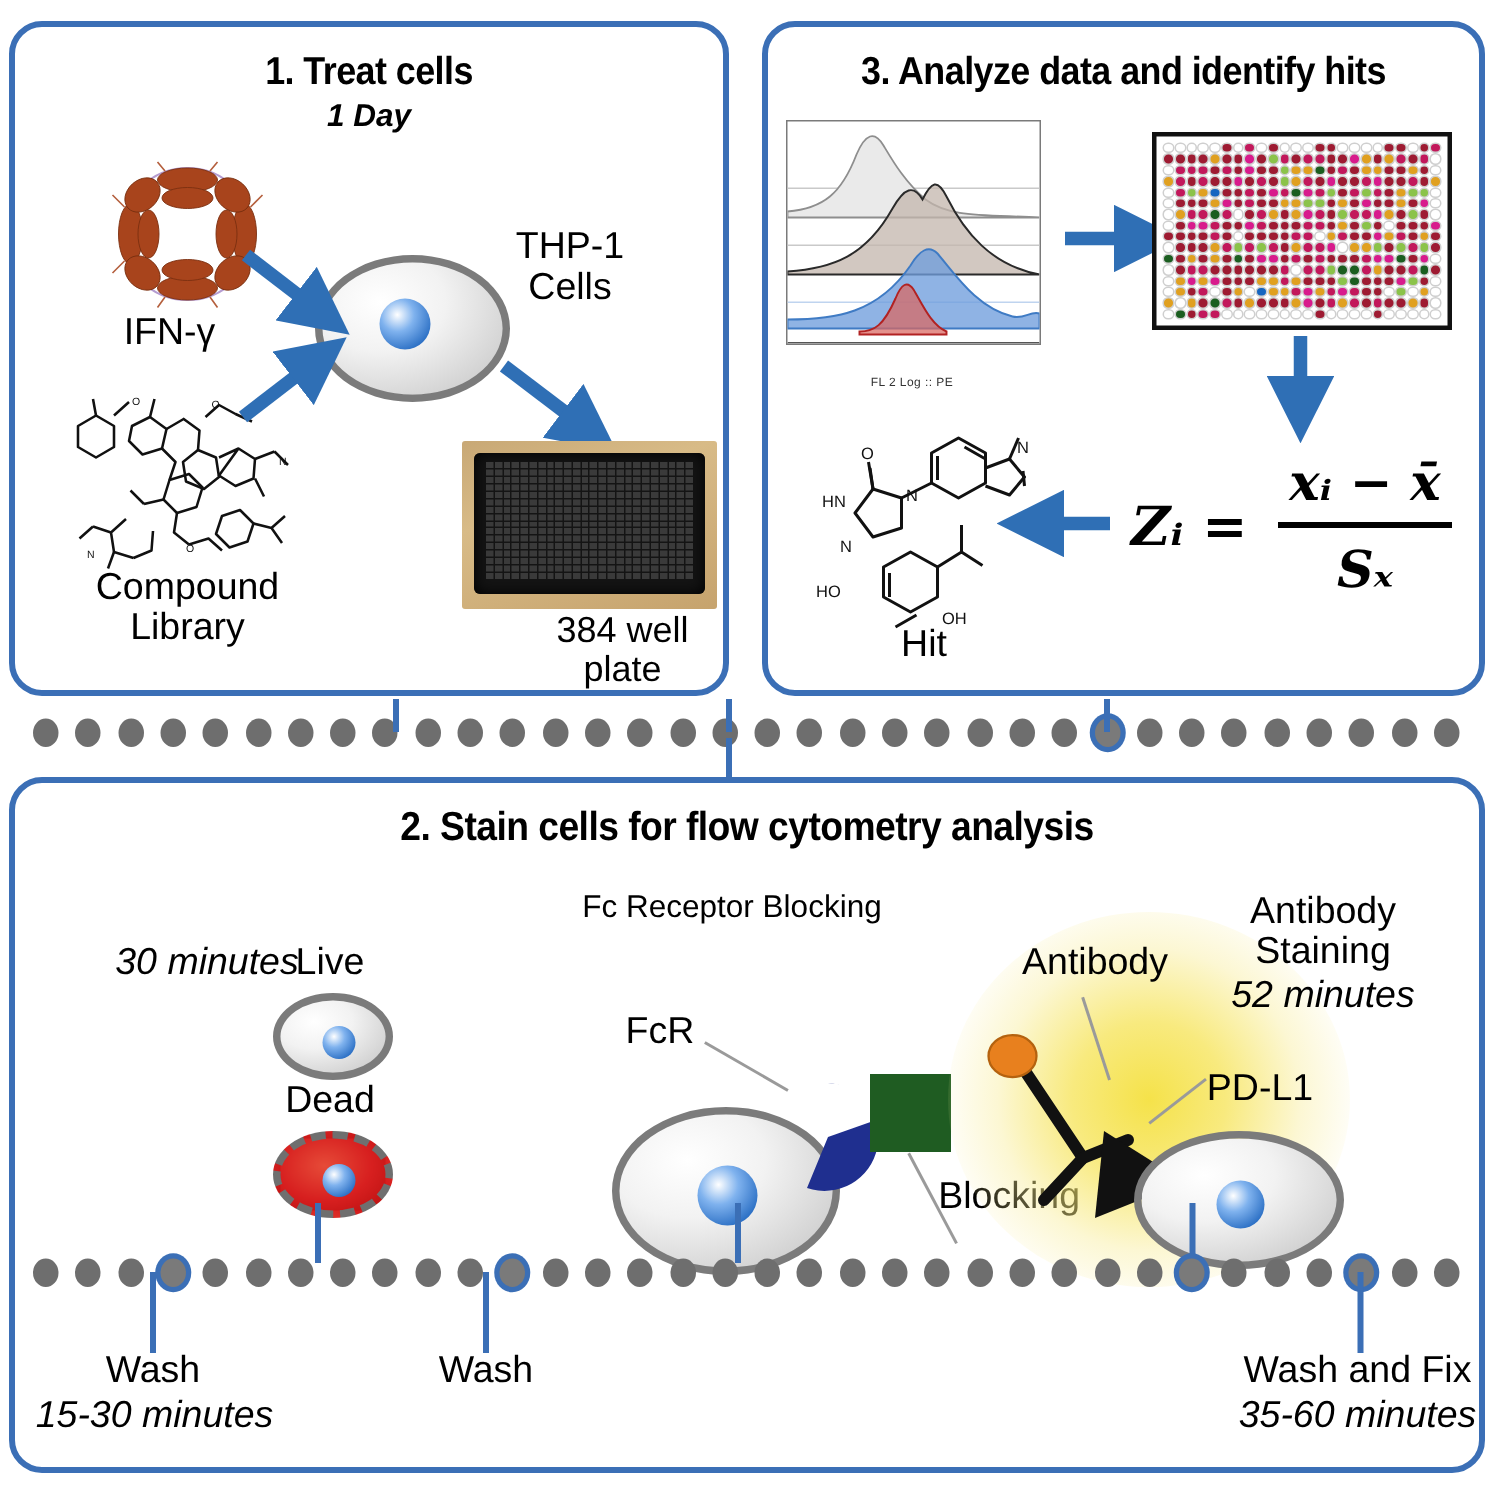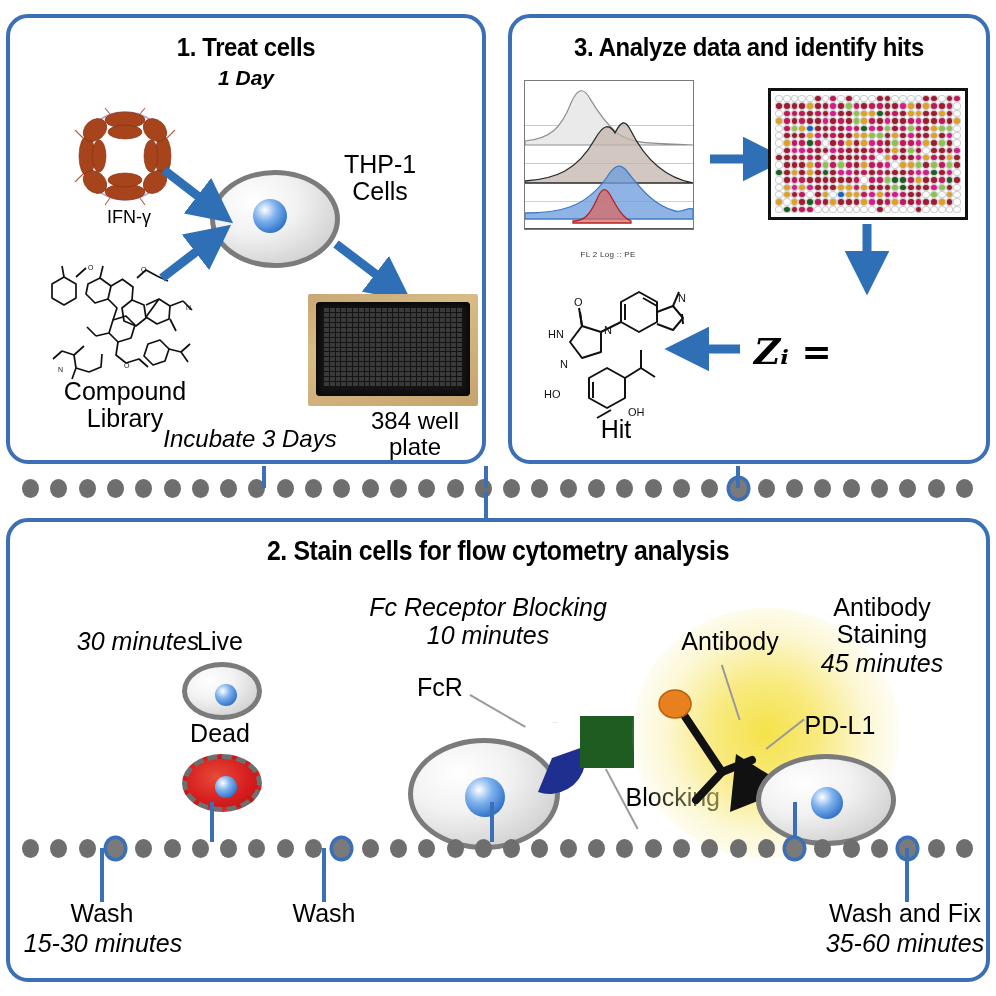--- a/index.html
+++ b/index.html
@@ -94,21 +94,21 @@
           <ellipse cx="34" cy="48" rx="7" ry="16"></ellipse>
           <ellipse cx="86" cy="48" rx="7" ry="16"></ellipse>
         </g>
         <circle cx="60" cy="48" r="15" fill="#ffffff"></circle>
         <g stroke="#a8441c" stroke-width="1.1" fill="none" opacity="0.85">
           <path d="M18 30 L10 22 M102 30 L110 22 M18 66 L10 74 M102 66 L110 74"></path>
           <path d="M45 6 L40 0 M75 6 L80 0 M45 90 L40 97 M75 90 L80 97"></path>
         </g>
       </g>
     </svg>
-    <div class="lbl" style="left:44px;top:190px;width:150px;font-size:18px;">IFN-γ</div>
+    <div class="lbl" style="left:28px;top:190px;width:150px;font-size:25px;">IFN-γ</div>
 
     <svg style="position:absolute;left:26px;top:232px;" width="180" height="130">
       <g fill="none" stroke="#111" stroke-width="1.7" stroke-linejoin="round">
         <path d="M16 34 l12 -7 l12 7 l0 14 l-12 7 l-12 -7 z"></path>
         <path d="M40 27 l10 -9 M28 27 l-2 -11 M52 34 l12 -6 l11 8 l-3 13 l-13 4 l-9 -9 z"></path>
         <path d="M75 36 l12 -7 M64 28 l3 -12 M72 49 l9 9 l-4 12 M86 29 l11 8 l-1 13"></path>
         <path d="M96 50 l12 5 l2 13 l-10 8 l-12 -5 l-2 -13 z"></path>
         <path d="M110 55 l13 -6 M123 49 l11 7 l-1 13 l-12 5 l-11 -7 z"></path>
         <path d="M134 56 l13 -5 M147 51 l9 9 M134 69 l6 12"></path>
         <path d="M77 70 l-4 13 l9 9 l13 -4 l4 -13 l-9 -9 z"></path>
@@ -553,21 +553,20 @@
           <div></div>
           <div></div>
           <div></div>
         </div>
     </div>
     <div class="lbl" style="left:330px;top:390px;width:150px;font-size:24px;">
       <div>384 well</div>
       <div>plate</div>
     </div>
 
-    <div class="lbl it" style="left:90px;top:408px;width:300px;font-size:24px;">Incubate 3 Days</div>
   </div>
 
   <div class="panel" id="panel-analyze">
 
     <div class="panel-title" style="top:14px;">3. Analyze data and identify hits</div>
 
     <div class="fcs-box" style="left:12px;top:62px;width:168px;height:148px;">
       <div class="fcs-gl" style="top:44px;"></div>
       <div class="fcs-gl" style="top:82px;"></div>
       <div class="fcs-gl" style="top:120px;background:#bfd4ef;"></div>
@@ -985,20 +984,25 @@
       <defs>
           <marker id="ah5" markerWidth="5" markerHeight="5" refX="2.6" refY="2.5" orient="auto">
         <path d="M0,0 L5,2.5 L0,5 z" fill="#2f6fb5"></path>
           </marker>
         </defs>
       <line x1="15" y1="2" x2="15" y2="52" stroke="#2f6fb5" stroke-width="9" marker-end="url(#ah5)"></line>
     </svg>
 
     <div class="formula" style="left:236px;top:278px;width:228px;height:120px;">
       <div class="f-left" style="left:6px;top:34px;">Zᵢ  =</div>
+      <div style="position:absolute;left:96px;top:0px;width:132px;">
+        <div class="f-num" style="position:relative;top:6px;">xᵢ − x̄</div>
+        <div class="f-bar" style="position:relative;top:12px;left:8px;width:116px;"></div>
+        <div class="f-den" style="position:relative;top:20px;">Sₓ</div>
+      </div>
     </div>
 
     <svg class="arrow" style="left:168px;top:318px;" width="76" height="26">
       <defs>
           <marker id="ah6" markerWidth="5" markerHeight="5" refX="2.6" refY="2.5" orient="auto">
         <path d="M0,0 L5,2.5 L0,5 z" fill="#2f6fb5"></path>
           </marker>
         </defs>
       <line x1="60" y1="13" x2="6" y2="13" stroke="#2f6fb5" stroke-width="9" marker-end="url(#ah6)"></line>
     </svg>
@@ -1086,22 +1090,21 @@
     <div class="lbl" style="left:150px;top:106px;width:120px;font-size:25px;">Live</div>
     <div class="cell" style="left:172px;top:140px;width:80px;height:58px;">
       <div class="nuc" style="left:28px;top:17px;width:22px;height:22px;"></div>
     </div>
 
     <div class="lbl" style="left:150px;top:198px;width:120px;font-size:25px;">Dead</div>
     <div class="cell dead" style="left:172px;top:232px;width:80px;height:58px;">
       <div class="nuc" style="left:28px;top:17px;width:22px;height:22px;"></div>
     </div>
 
-    <div class="lbl" style="left:318px;top:72px;width:320px;font-size:25px;font-style:italic;">Fc Receptor Blocking</div>
-    <div class="lbl it" style="left:318px;top:100px;width:320px;font-size:25px;">10 minutes</div>
+    <div class="lbl" style="left:318px;top:72px;width:320px;font-size:21px;">Fc Receptor Blocking</div>
 
     <div class="lbl" style="left:380px;top:152px;width:100px;font-size:25px;">FcR</div>
     <div class="leader" style="left:460px;top:172px;width:64px;transform:rotate(30deg);"></div>
 
     <div class="cell" style="left:398px;top:216px;width:152px;height:112px;">
       <div class="nuc" style="left:52px;top:34px;width:40px;height:40px;"></div>
     </div>
 
     <svg style="position:absolute;left:506px;top:196px;" width="72" height="80">
       <path d="M36 40 L36 4 A36 36 0 1 1 22 74 Z" fill="#1f2f8f"></path>
@@ -1114,21 +1117,21 @@
     <div class="lbl" style="left:530px;top:262px;width:180px;font-size:25px;text-align:right;">
       <div>Blocking</div>
     </div>
 
     <div class="glow" style="left:622px;top:86px;width:268px;height:250px;"></div>
 
     <div class="lbl" style="left:772px;top:72px;width:200px;font-size:25px;">
       <div>Antibody</div>
       <div>Staining</div>
     </div>
-    <div class="lbl it" style="left:772px;top:128px;width:200px;font-size:25px;">45 minutes</div>
+    <div class="lbl it" style="left:772px;top:128px;width:200px;font-size:25px;">52 minutes</div>
 
     <div class="lbl" style="left:650px;top:106px;width:140px;font-size:25px;">Antibody</div>
     <div class="leader" style="left:712px;top:142px;width:58px;transform:rotate(72deg);"></div>
 
     <svg style="position:absolute;left:646px;top:160px;" width="150" height="130">
       <g stroke="#111" stroke-width="8" fill="none" stroke-linecap="round">
         <line x1="22" y1="24" x2="66" y2="90"></line>
         <line x1="66" y1="90" x2="40" y2="118"></line>
         <line x1="66" y1="90" x2="96" y2="78"></line>
       </g>

